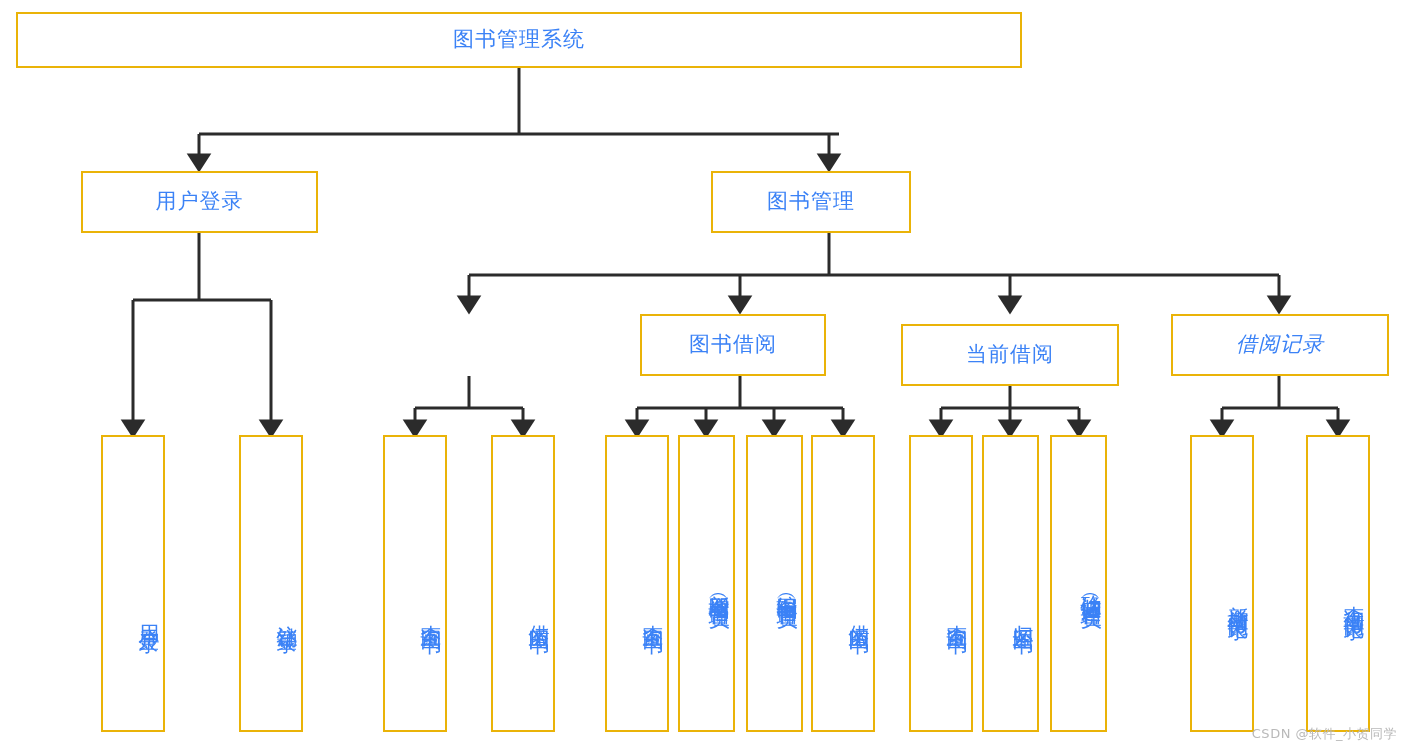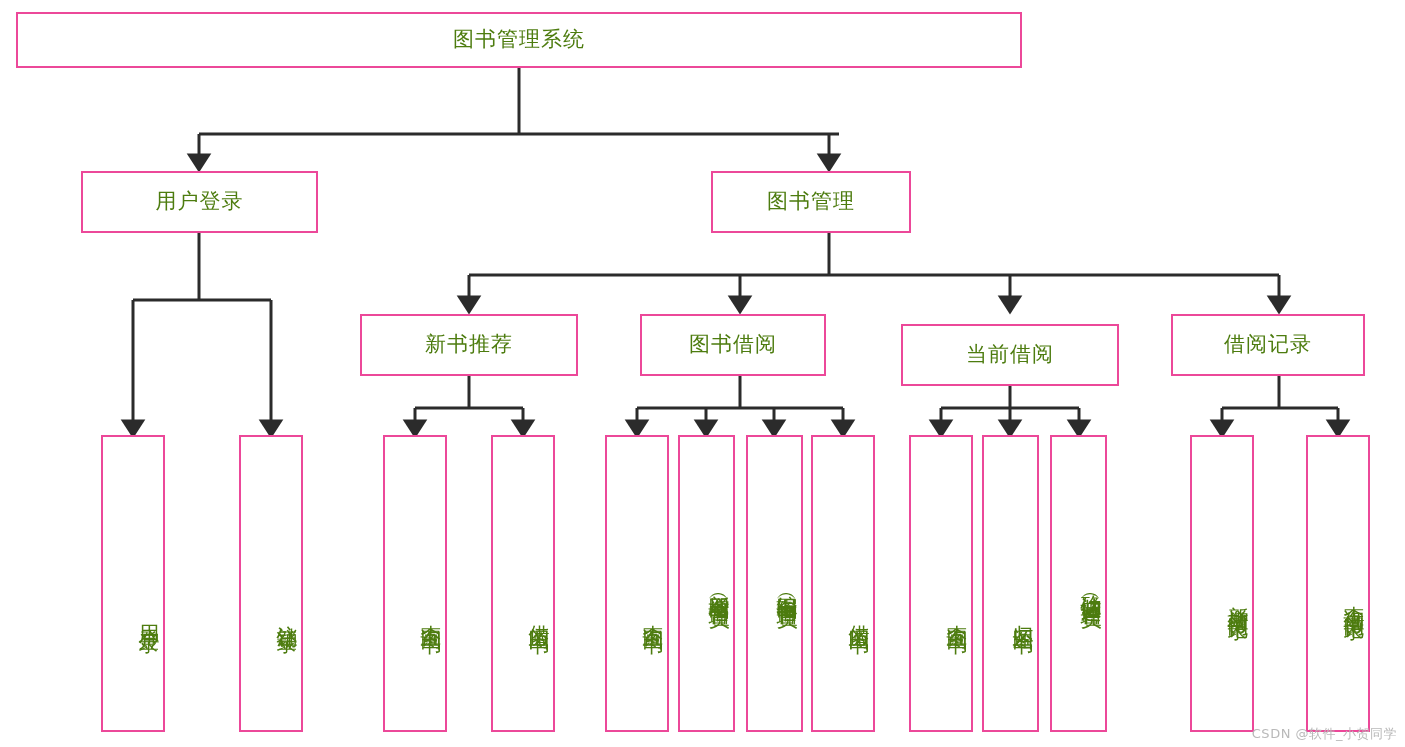--- a/index.html
+++ b/index.html
@@ -24,26 +24,26 @@
     position: absolute;
     top: 0;
     left: 0;
     width: 1405px;
     height: 747px;
     pointer-events: none;
   }
   .node {
     position: absolute;
     box-sizing: border-box;
-    border: 2px solid #ec4899;
+    border: 2px solid #eab308;
     background: #ffffff;
     display: flex;
     align-items: center;
     justify-content: center;
-    color: #4d7c0f;
+    color: #3b82f6;
   }
   .node.horizontal {
     font-size: 21px;
     letter-spacing: 1px;
     line-height: 1.2;
   }
   .node.vertical {
     writing-mode: vertical-rl;
     text-orientation: upright;
     font-size: 21px;
@@ -130,30 +130,27 @@
     <span class="label">图书管理系统</span>
   </div>
 
   <div class="node horizontal" style="left:81px; top:171px; width:237px; height:62px;">
     <span class="label">用户登录</span>
   </div>
   <div class="node horizontal" style="left:711px; top:171px; width:200px; height:62px;">
     <span class="label">图书管理</span>
   </div>
 
-  <div class="node horizontal" style="left:360px; top:314px; width:218px; height:62px;">
-    <span class="label">新书推荐</span>
-  </div>
   <div class="node horizontal" style="left:631px; top:314px; width:186px; height:62px;margin-left:9px;">
     <span class="label">图书借阅</span>
   </div>
   <div class="node horizontal" style="left:901px; top:324px; width:218px; height:62px;">
     <span class="label">当前借阅</span>
   </div>
-  <div class="node horizontal" style="left:1171px; top:314px; width:194px; height:62px;">
+  <div class="node horizontal" style="left:1171px; top:314px; width:218px; height:62px;font-style:italic;">
     <span class="label">借阅记录</span>
   </div>
 
   <div class="node vertical" style="left:101px; top:435px; width:64px; height:297px; padding-top:60px;">
     <span class="label">用户登录</span>
   </div>
   <div class="node vertical" style="left:239px; top:435px; width:64px; height:297px; padding-top:60px;">
     <span class="label">注销登录</span>
   </div>
 

